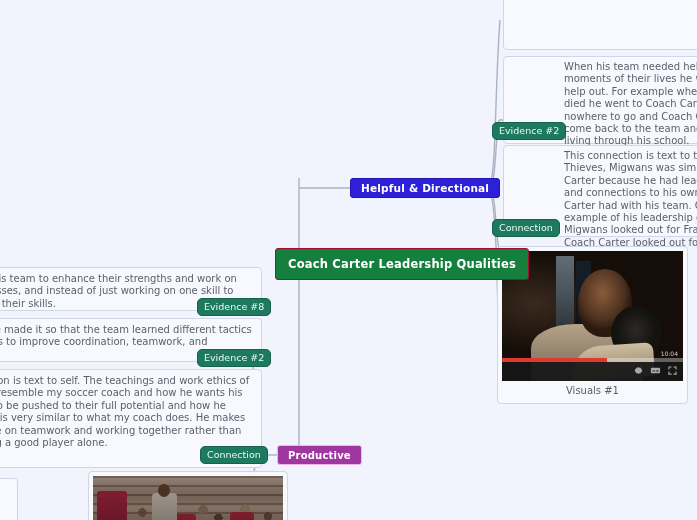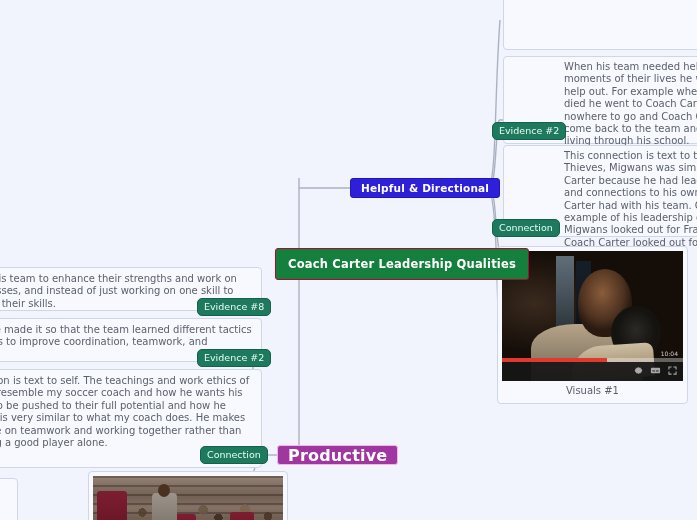--- a/index.html
+++ b/index.html
@@ -32,21 +32,21 @@
     margin-left:24px;
   }
   .node-branch-blue{
     left:350px;top:178px;height:20px;padding:0 10px;
     background:#2d20d8;border:1px solid #2418b4;
     font-size:10.5px;
   }
   .node-branch-purple{
     left:277px;top:445px;height:20px;padding:0 10px;
     background:#a0369f;border:1px solid #f0b6ef;
-    font-size:16px;
+    font-size:10px;
   }
 
   
   .card{
     position:absolute;
     background:#f7f9ff;
     border:1px solid #cfd6e6;
     border-radius:4px;
     box-sizing:border-box;
     color:#5a5f6b;

